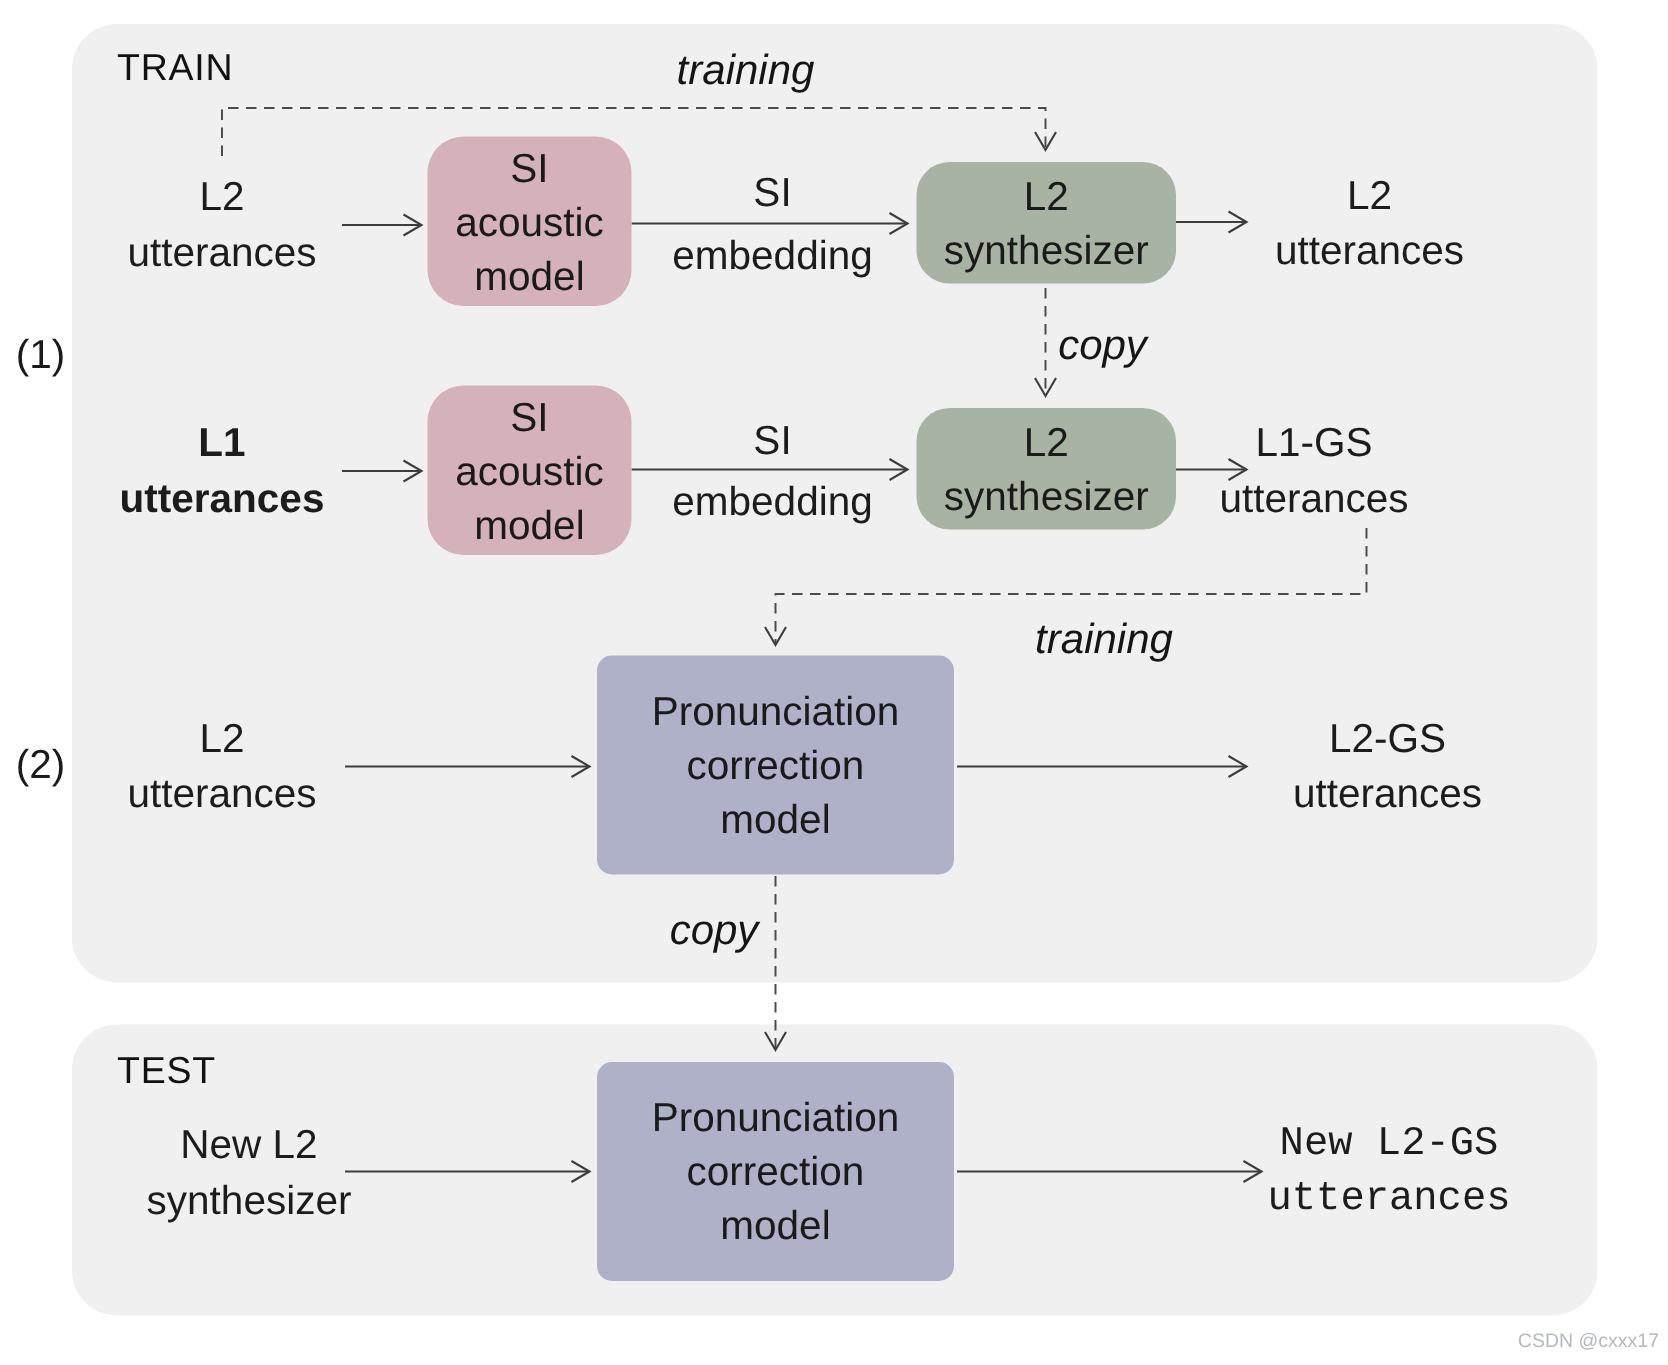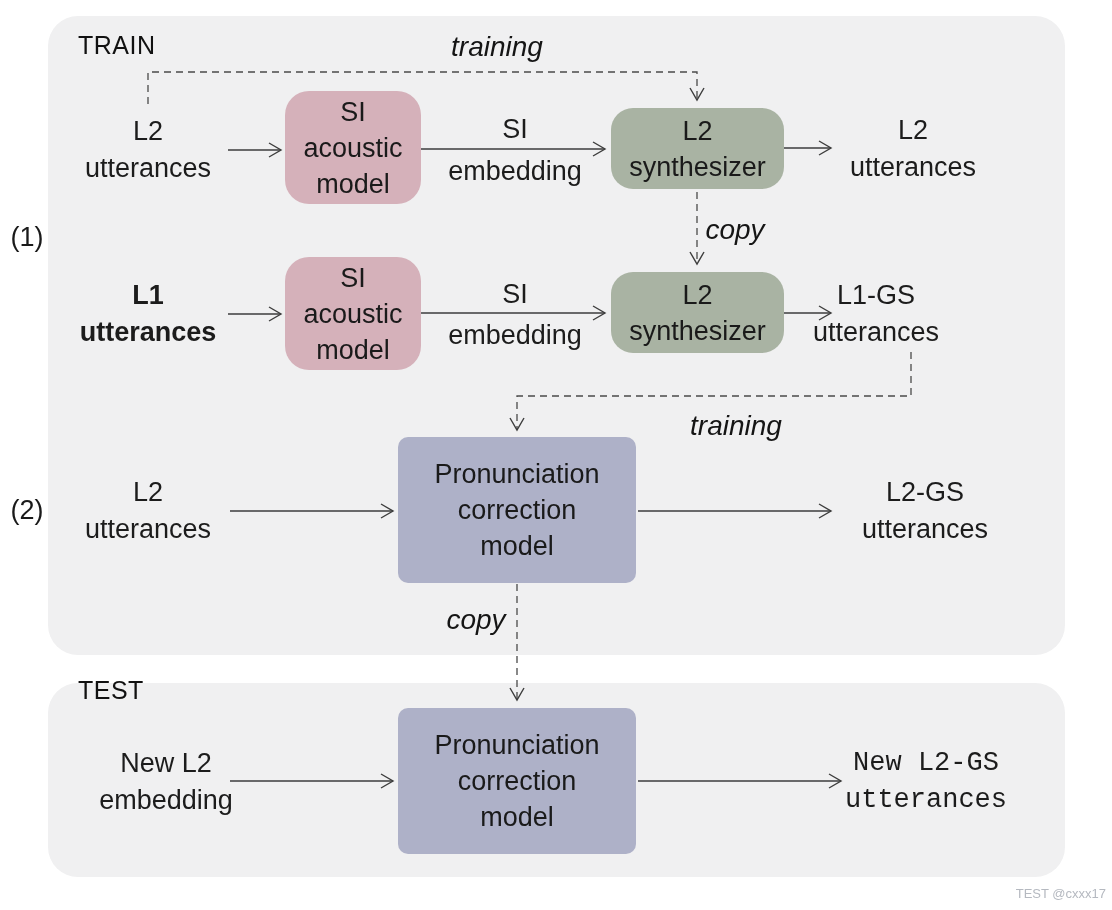--- a/index.html
+++ b/index.html
@@ -75,21 +75,21 @@
     <line class="arrow-solid" x1="230" y1="781" x2="393" y2="781" marker-end="url(#arrowhead)"></line>
     <line class="arrow-solid" x1="638" y1="781" x2="841" y2="781" marker-end="url(#arrowhead)"></line>
 
     <polyline class="arrow-dashed" points="148,104 148,72 697,72 697,100" marker-end="url(#arrowhead)"></polyline>
     <line class="arrow-dashed" x1="697" y1="192" x2="697" y2="264" marker-end="url(#arrowhead)"></line>
     <polyline class="arrow-dashed" points="911,352 911,396 517,396 517,430" marker-end="url(#arrowhead)"></polyline>
     <line class="arrow-dashed" x1="517" y1="584" x2="517" y2="700" marker-end="url(#arrowhead)"></line>
   </svg>
 
   <div class="panel-label" style="left:78px;top:31px;">TRAIN</div>
-  <div class="panel-label" style="left:78px;top:676px;">TEST</div>
+  <div class="panel-label" style="left:78px;top:700px;">TEST</div>
 
   <div class="stage" style="left:27px;top:237px;">(1)</div>
   <div class="stage" style="left:27px;top:510px;">(2)</div>
 
   <div class="annot" style="left:497px;top:47px;">training</div>
   <div class="annot" style="left:735px;top:230px;">copy</div>
   <div class="annot" style="left:736px;top:426px;">training</div>
   <div class="annot" style="left:476px;top:620px;">copy</div>
 
   <div class="node" style="left:148px;top:150px;">L2
@@ -128,23 +128,23 @@
 utterances</div>
   <div class="box box-correction" style="left:398px;top:437px;width:238px;height:146px;">
     <div class="box-label">Pronunciation
 correction
 model</div>
   </div>
   <div class="node" style="left:913px;top:511px;margin-left:12px;">L2-GS
 utterances</div>
 
   <div class="node" style="left:166px;top:782px;">New L2
-embedding</div>
+synthesizer</div>
   <div class="box box-correction" style="left:398px;top:708px;width:238px;height:146px;">
     <div class="box-label">Pronunciation
 correction
 model</div>
   </div>
   <div class="node" style="left:926px;top:782px;font-family:Liberation Mono, monospace;">New L2-GS
 utterances</div>
 
-  <div class="watermark">TEST @cxxx17</div>
+  <div class="watermark">CSDN @cxxx17</div>
 </div>
 
 </body></html>

